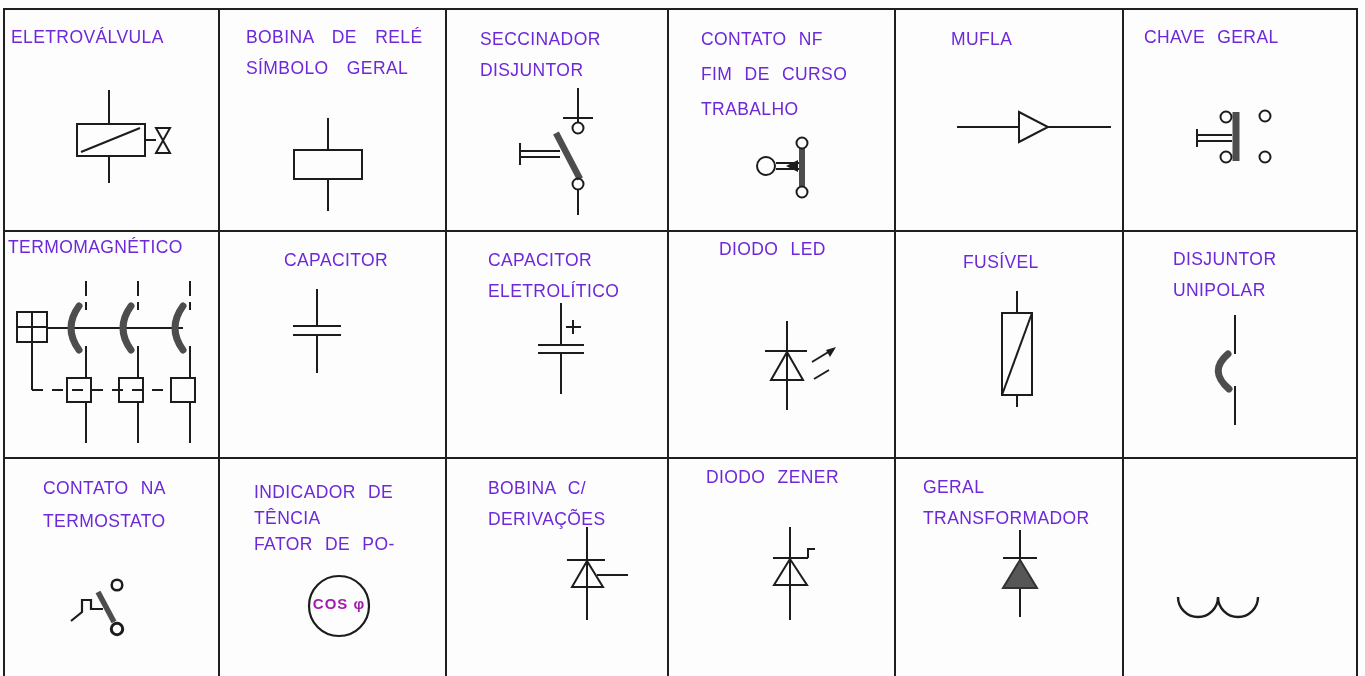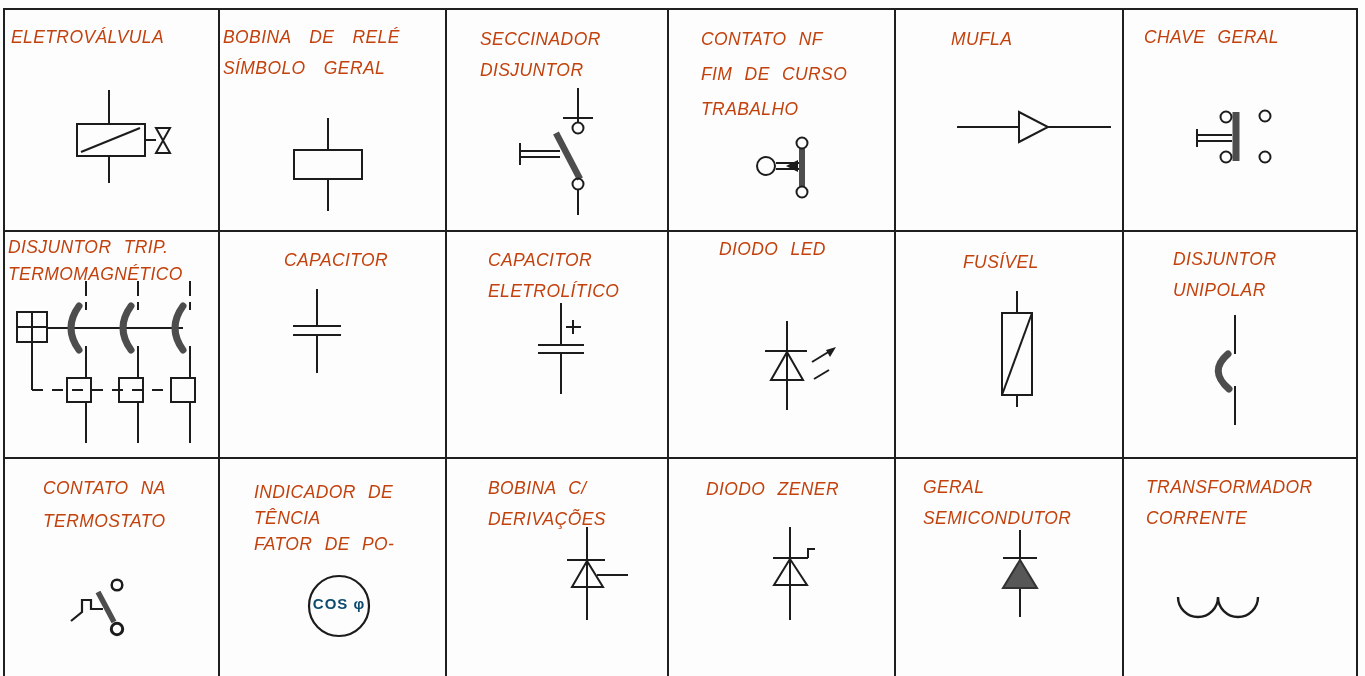--- a/index.html
+++ b/index.html
@@ -6,44 +6,44 @@
   .stage{position:relative;width:1365px;height:676px;background:#fdfdfd;overflow:hidden;
          font-family:"Liberation Sans", sans-serif;}
   .grid{position:absolute;left:3px;top:8px;width:1355px;height:668px;
         border-top:2px solid #1f1f1f;border-left:2px solid #1f1f1f;border-right:2px solid #1f1f1f;
         display:grid;box-sizing:border-box;
         grid-template-columns:215px 227px 222px 227px 228px 234px;
         grid-template-rows:222px 227px 217px;}
   .cell{box-sizing:border-box;border-right:2px solid #1f1f1f;border-bottom:2px solid #1f1f1f;}
   .cell.last-col{border-right:none;}
   .cell.last-row{border-bottom:none;}
-  .label{color:#c2410c;font-size:17.5px;letter-spacing:.4px;word-spacing:7px;line-height:31px;font-style:italic;}
+  .label{color:#6d28d9;font-size:17.5px;letter-spacing:.4px;word-spacing:7px;line-height:31px;}
   .label span{display:block;white-space:nowrap;}
   
   .c0 .label{padding:12px 0 0 6px;}
-  .c1 .label{padding:12px 0 0 3px;word-spacing:13px;}
+  .c1 .label{padding:12px 0 0 26px;word-spacing:13px;}
   .c2 .label{padding:14px 0 0 33px;}
   .c3 .label{padding:14px 0 0 32px;} .c3 .label span{margin-bottom:4px;}
   .c4 .label{padding:14px 16px 0 55px;}
   .c5 .label{padding:12px 0 0 20px;}
   .c6 .label{padding:2px 0 0 3px;line-height:27px;}
   .c7 .label{padding:13px 0 0 64px;}
   .c8 .label{padding:13px 0 0 41px;}
   .c9 .label{padding:2px 0 0 50px;}
   .c10 .label{padding:15px 0 0 67px;}
   .c11 .label{padding:12px 0 0 49px;}
   .c12 .label{padding:13px 0 0 38px;line-height:33px;}
   .c13 .label{padding:12px 0 0 34px;line-height:26px;margin-top:8px;}
   .c14 .label{padding:14px 0 0 41px;}
-  .c15 .label{padding:15px 0 0 37px;}
+  .c15 .label{padding:3px 0 0 37px;}
   .c16 .label{padding:13px 0 0 27px;}
   .c17 .label{padding:13px 0 0 22px;}
   .symbols{position:absolute;left:0;top:0;pointer-events:none;}
   .cosphi{position:absolute;left:309px;top:595px;width:60px;text-align:center;
-          color:#0c4a6e;font-size:15px;font-weight:bold;letter-spacing:1px;}
+          color:#a21caf;font-size:15px;font-weight:bold;letter-spacing:1px;}
 </style>
 </head>
 <body>
 
 <div class="stage">
 
   <div class="grid">
     <div class="cell c0">
       <div class="label">
         <span>ELETROVÁLVULA</span>
@@ -75,21 +75,20 @@
       </div>
     </div>
     <div class="cell c5 last-col">
       <div class="label">
         <span>CHAVE GERAL</span>
       </div>
     </div>
 
     <div class="cell c6">
       <div class="label">
-        <span>DISJUNTOR TRIP.</span>
         <span>TERMOMAGNÉTICO</span>
       </div>
     </div>
     <div class="cell c7">
       <div class="label">
         <span>CAPACITOR</span>
       </div>
     </div>
     <div class="cell c8">
       <div class="label">
@@ -134,27 +133,21 @@
       </div>
     </div>
     <div class="cell c15 last-row">
       <div class="label">
         <span>DIODO ZENER</span>
       </div>
     </div>
     <div class="cell c16 last-row">
       <div class="label">
         <span>GERAL</span>
-        <span>SEMICONDUTOR</span>
-      </div>
-    </div>
-    <div class="cell c17 last-row last-col">
-      <div class="label">
         <span>TRANSFORMADOR</span>
-        <span>CORRENTE</span>
       </div>
     </div>
   </div>
 
   <svg class="symbols" width="1365" height="676" viewBox="0 0 1365 676" fill="none" stroke="#1c1c1c" stroke-width="2">
 
     <g>
       <line x1="109" y1="90" x2="109" y2="124"></line>
       <line x1="109" y1="156" x2="109" y2="183"></line>
       <rect x="77" y="124" width="68" height="32"></rect>

